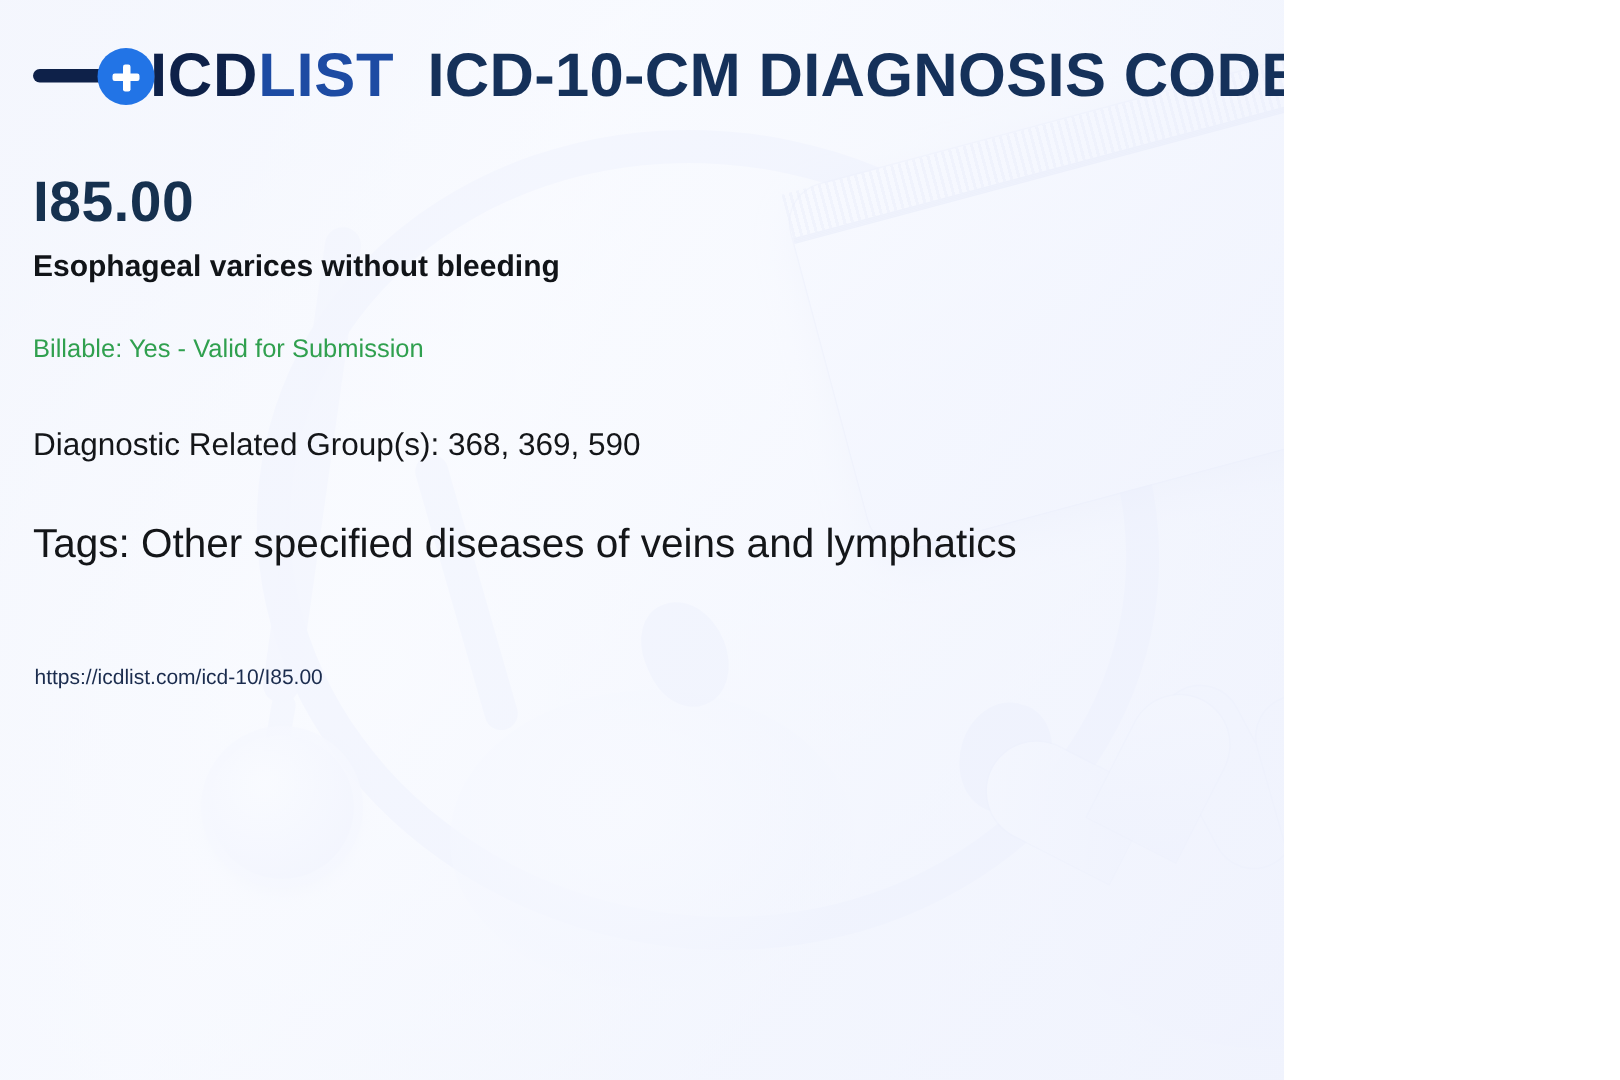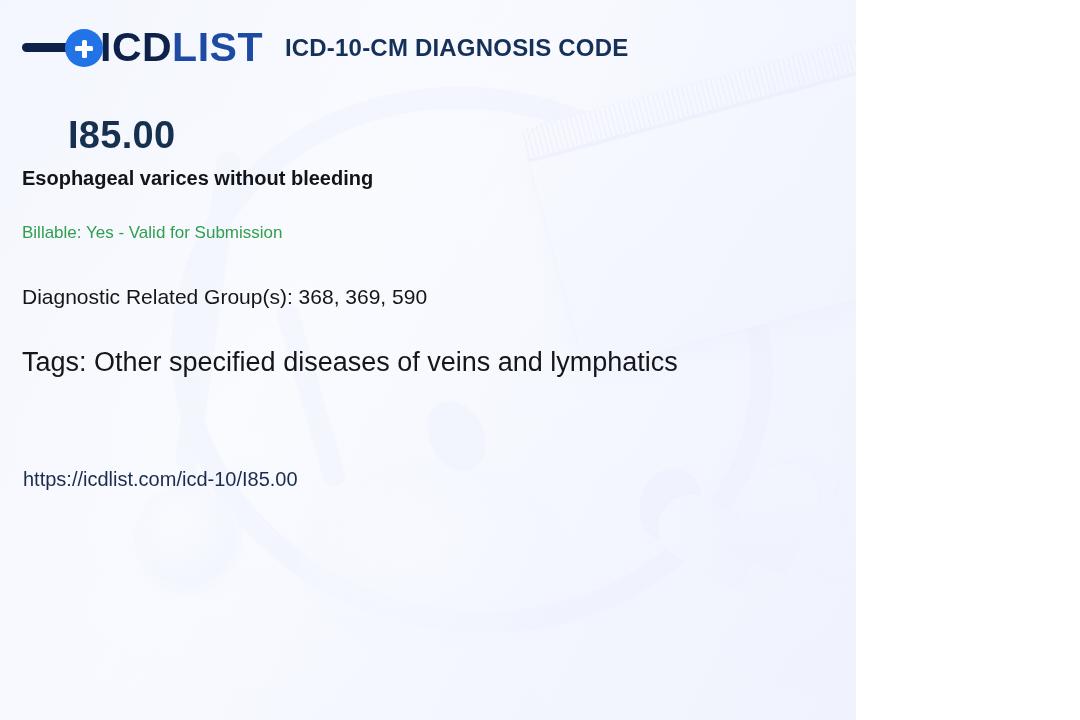--- a/index.html
+++ b/index.html
@@ -224,35 +224,34 @@
   .logo-word {
     font-size: 41px;
     font-weight: bold;
     letter-spacing: 0.5px;
     line-height: 1;
   }
   .logo-icd  { color: #0e2149; }
   .logo-list { color: #1d4ba3; }
 
   .header-title {
-    font-size: 24px;
+    font-size: 41px;
     font-weight: bold;
     color: #15315a;
     letter-spacing: 0.2px;
     white-space: nowrap;
   }
 
   .code {
     position: absolute;
     left: 22px; top: 114px;
     font-size: 38px;
     font-weight: bold;
     color: #16314f;
     letter-spacing: 0.3px;
-    margin-left: 46px;
   }
   .code-desc {
     position: absolute;
     left: 22px; top: 167px;
     font-size: 20px;
     font-weight: bold;
     color: #111418;
   }
   .billable {
     position: absolute;
@@ -269,23 +268,22 @@
   }
   .tags {
     position: absolute;
     left: 22px; top: 347px;
     font-size: 27px;
     color: #141619;
   }
   .url {
     position: absolute;
     left: 23px; top: 443px;
-    font-size: 20px;
+    font-size: 14px;
     color: #1b2c4e;
-    margin-top: 25px;
   }
 </style>
 </head>
 <body>
 
 <div class="card">
 
   <div class="bg-art">
     <div class="bg-wash"></div>
 

